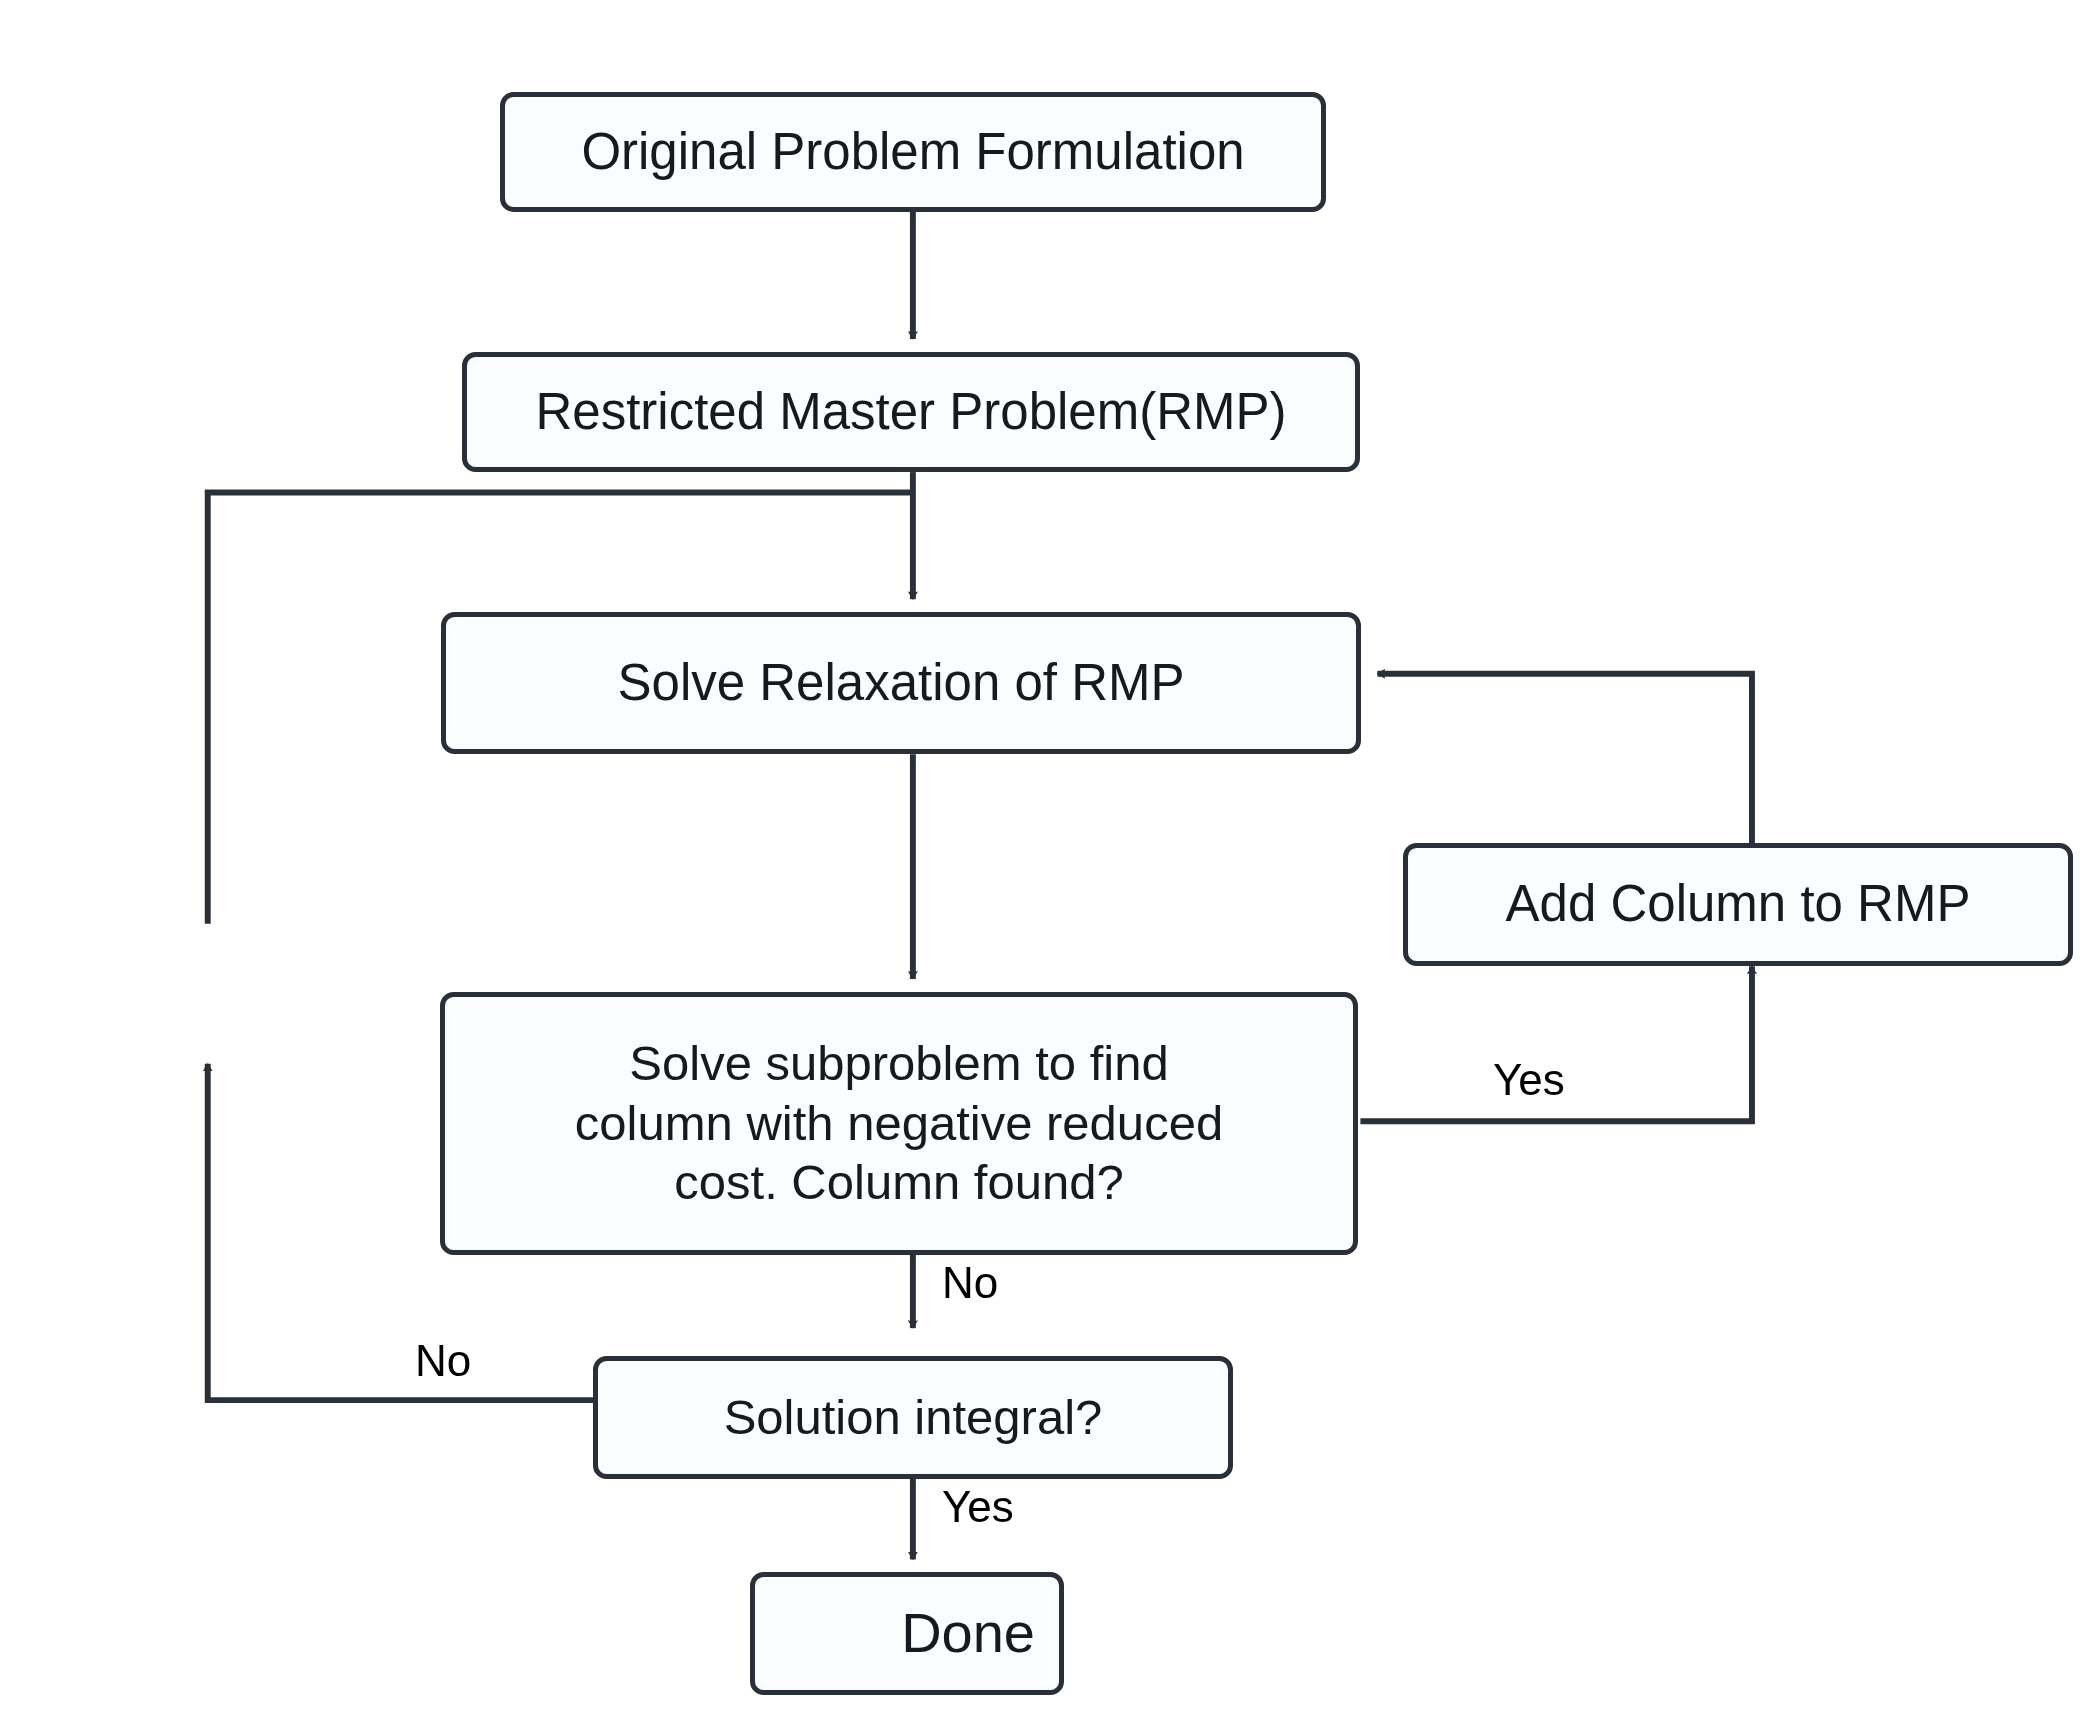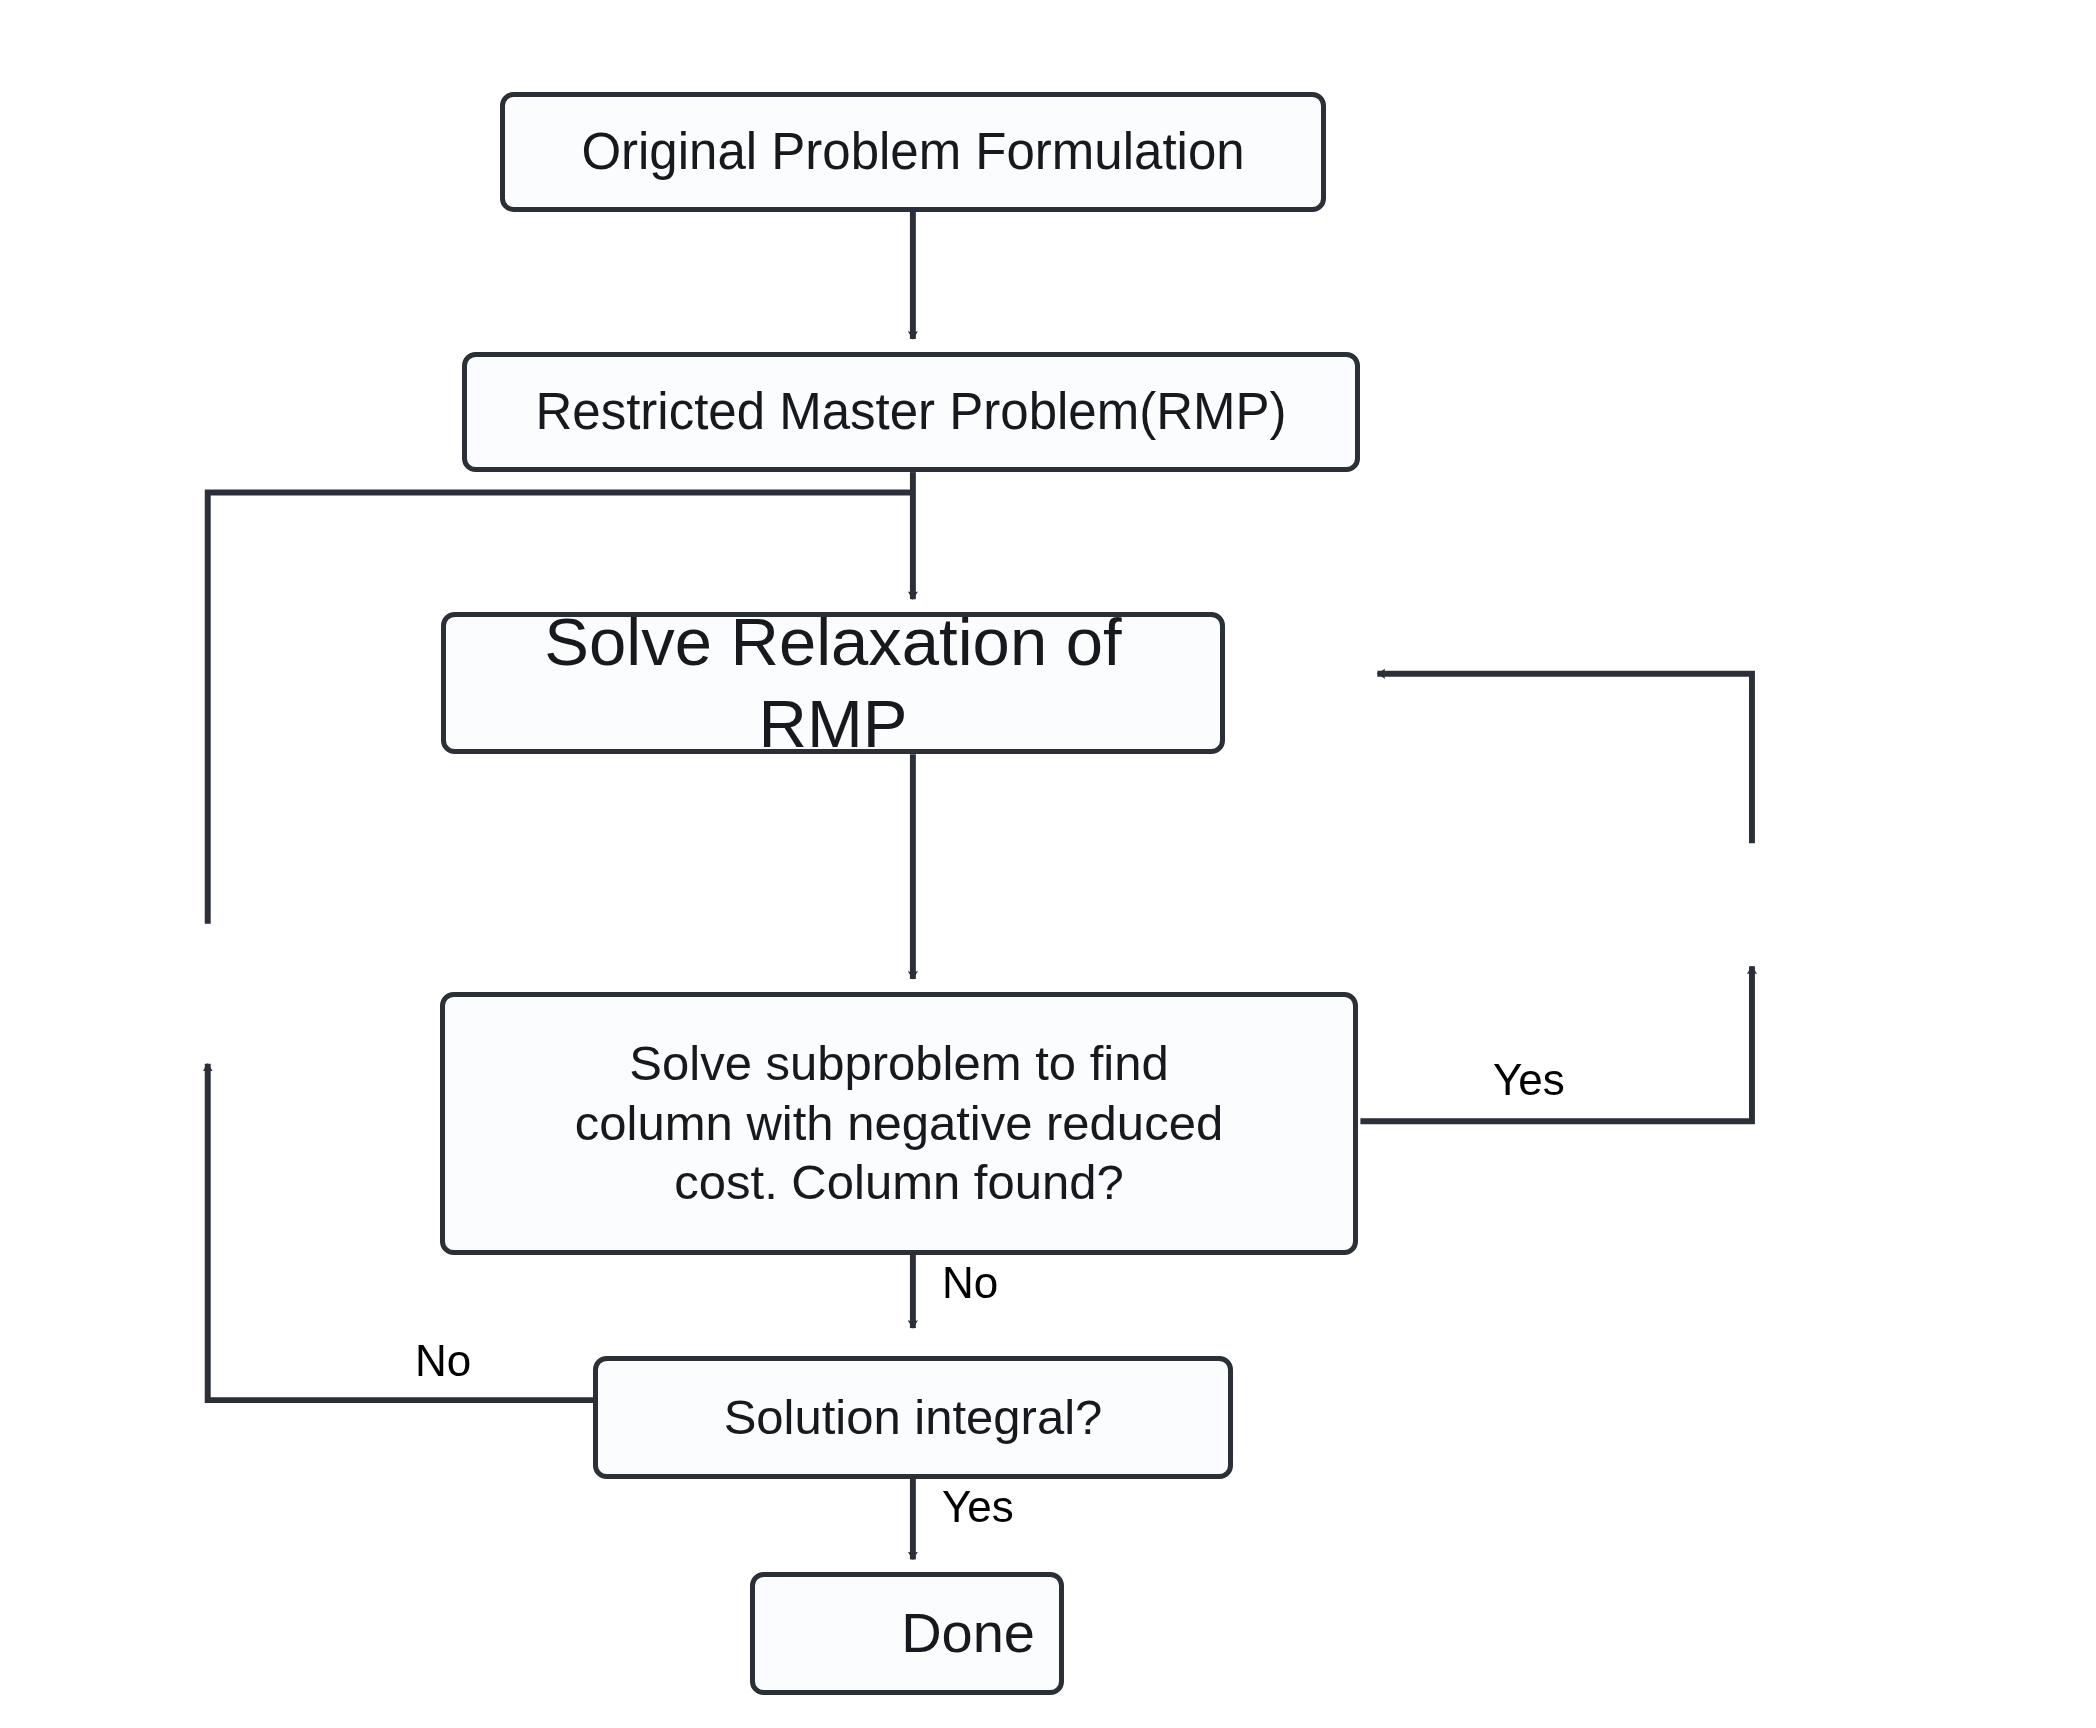--- a/index.html
+++ b/index.html
@@ -48,21 +48,21 @@
     color: #000000;
     font-size: 44px;
     line-height: 1;
     white-space: nowrap;
     z-index: 4;
   }
 
   
   #node-original      { left: 500px;  top: 92px;  width: 826px;  height: 120px; font-size: 51px; }
   #node-rmp           { left: 462px;  top: 352px;  width: 898px; height: 120px; font-size: 51px; }
-  #node-relaxation    { left: 441px;  top: 612px;  width: 784px; height: 142px; font-size: 67px; }
+  #node-relaxation    { left: 441px;  top: 612px;  width: 920px; height: 142px; font-size: 51px; }
   #node-addcolumn     { left: 1403px; top: 843px;  width: 670px;  height: 123px; font-size: 51px; }
   #node-branch        { left: 53px;   top: 924px; width: 309px;  height: 125px; font-size: 49px; }
   #node-subproblem    { left: 440px;  top: 992px; width: 918px; height: 263px; font-size: 49px; }
   #node-integral      { left: 593px;  top: 1341px; width: 640px;  height: 123px; font-size: 49px; margin-top: 15px; }
   #node-done          { left: 750px;  top: 1572px; width: 314px;  height: 123px; font-size: 56px; text-align: right; }
 
   
   #label-yes-column   { left: 1493px; top: 1058px; }
   #label-no-subproblem{ left: 942px; top: 1261px; }
   #label-no-integral  { left: 415px;  top: 1339px; }
@@ -106,20 +106,23 @@
   </div>
 
   <div class="node" id="node-rmp">
     <span class="node-label">Restricted Master Problem(RMP)</span>
   </div>
 
   <div class="node" id="node-relaxation">
     <span class="node-label">Solve Relaxation of RMP</span>
   </div>
 
+  <div class="node" id="node-addcolumn">
+    <span class="node-label">Add Column to RMP</span>
+  </div>
 
 
   <div class="node" id="node-subproblem">
     <span class="node-label">Solve subproblem to find
 column with negative reduced
 cost. Column found?</span>
   </div>
 
   <div class="node" id="node-integral">
     <span class="node-label">Solution integral?</span>

